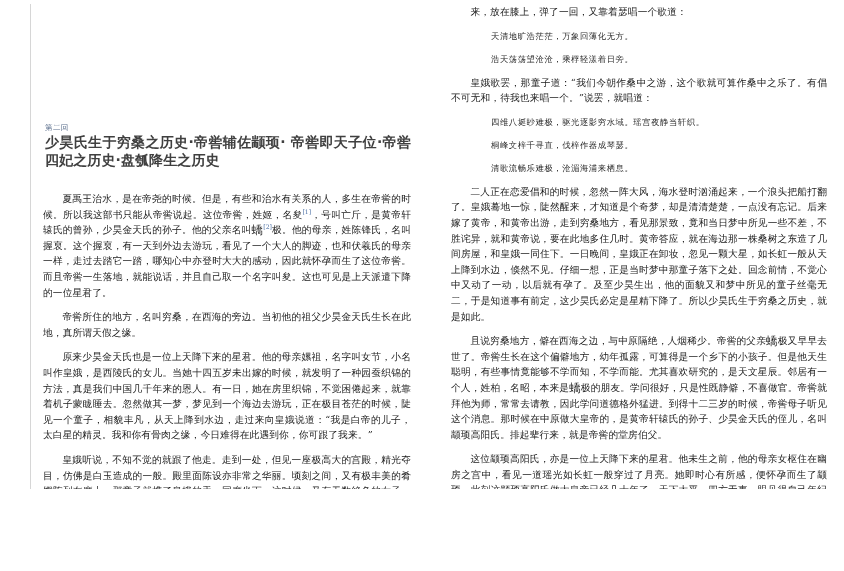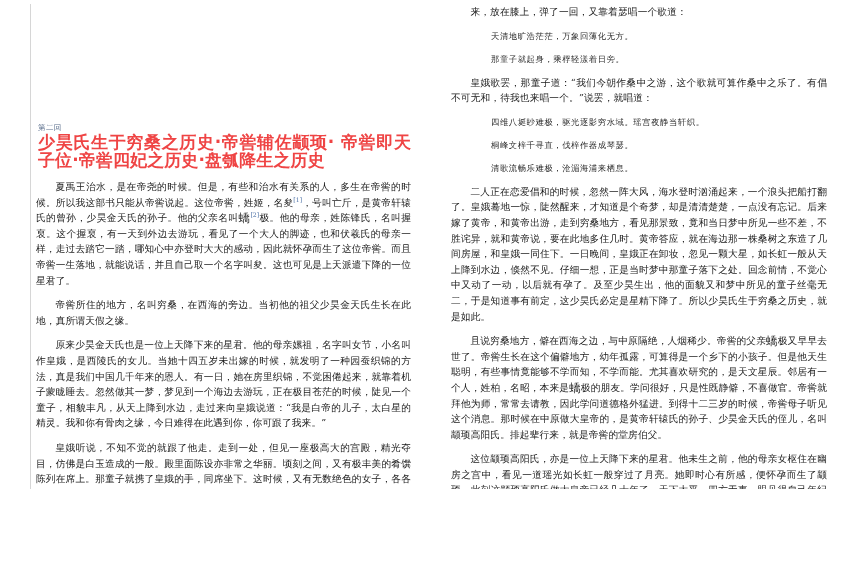--- a/index.html
+++ b/index.html
@@ -25,44 +25,44 @@
     position: absolute;
     top: 4px;
     width: 381px;
     height: 485px;
     box-sizing: border-box;
     overflow: hidden;
   }
   .col-left {
     left: 30px;
     border-left: 1px solid #d6d6d6;
-    padding-left: 5px;
+    padding-left: 12px;
   }
   .col-right {
     left: 446px;
     padding-left: 5px;
   }
   .spacer-top {
     height: 118px;
   }
   .chapter-num {
     font-size: 7.5px;
     color: #5a6e8c;
     letter-spacing: 0.4px;
     line-height: 11px;
     margin: 0 0 1px 2px;
     font-family: "DejaVu Serif", "Liberation Serif", serif;
   }
   .chapter-title {
-    font-size: 17px;
+    font-size: 14px;
     font-weight: bold;
     line-height: 17.5px;
-    margin: 0 0 10px 2px;
+    margin: 0 0 22px 2px;
     letter-spacing: 0.1px;
-    color: #ef4444;
+    color: #404040;
     font-family: "DejaVu Sans", "Liberation Sans", sans-serif;
     text-align: justify;
   }
   p.body {
     font-size: 9.7px;
     line-height: 15.6px;
     margin: 0 0 9px 0;
     text-indent: 19.4px;
     text-align: justify;
     text-justify: inter-ideograph;
@@ -107,21 +107,21 @@
         <p class="body"><span>帝喾所住的地方，名叫穷桑，在西海的旁边。当初他的祖父少昊金天氏生长在此地，真所谓天假之缘。</span></p>
         <p class="body"><span>原来少昊金天氏也是一位上天降下来的星君。他的母亲嫘祖，名字叫女节，小名叫作皇娥，是西陵氏的女儿。当她十四五岁未出嫁的时候，就发明了一种园蚕织锦的方法，真是我们中国几千年来的恩人。有一日，她在房里织锦，不觉困倦起来，就靠着机子蒙眬睡去。忽然做其一梦，梦见到一个海边去游玩，正在极目苍茫的时候，陡见一个童子，相貌丰凡，从天上降到水边，走过来向皇娥说道：“我是白帝的儿子，太白星的精灵。我和你有骨肉之缘，今日难得在此遇到你，你可跟了我来。”</span></p>
         <p class="body"><span>皇娥听说，不知不觉的就跟了他走。走到一处，但见一座极高大的宫殿，精光夺目，仿佛是白玉造成的一般。殿里面陈设亦非常之华丽。顷刻之间，又有极丰美的肴馔陈列在席上。那童子就携了皇娥的手，同席坐下。这时候，又有无数绝色的女子，各各手执乐器，在那里奏乐。那童子一一指点给皇娥道：“这个女子名叫江妃，她所歌的，是冲锦旋归之曲。那个吹箫的女子名叫盘灵，是此地宫中一口井，名叫盘灵井之神……”那童子虽则详细指点，皇娥听了亦莫名其妙，但觉得那乐声歌声悠扬婉转，靡曼轻柔，足以荡魄销魂，坐久之后，不觉有点心动起来。那童子就起身，携着皇娥的手，出了殿门，径向海边而来。但见一株桑树，高约八九百尺，树叶都是红色的，更有紫色的桑椹，累累不绝的挂在上面。那童子向皇娥道：“这株桑树，一万年才结一回果，吃了之后，可以后天而老。今天我们恰恰遇到有果的时候，真所谓天假之缘，我去采它几个来尝尝吧。”说着，就飞身上去，采了许多下来，分一半递给皇娥道：“请你吃了，祝你长寿。”</span></p>
       </div>
   </div>
 
   <div class="col col-right">
     <div>
         <p class="body"><span>来，放在膝上，弹了一回，又靠着瑟唱一个歌道：</span></p>
         <p class="verse">天清地旷浩茫茫，万象回薄化无方。</p>
-        <p class="verse">那童子就起身，乘桴轻漾着日旁。</p>
+        <p class="verse">浩天荡荡望沧沧，乘桴轻漾着日旁。</p>
         <p class="body"><span>皇娥歌罢，那童子道：“我们今朝作桑中之游，这个歌就可算作桑中之乐了。有倡不可无和，待我也来唱一个。”说罢，就唱道：</span></p>
         <p class="verse">四维八埏眇难极，驱光逐影穷水域。瑶宫夜静当轩织。</p>
         <p class="verse">桐峰文梓千寻直，伐梓作器成琴瑟。</p>
         <p class="verse">清歌流畅乐难极，沧湄海浦来栖息。</p>
         <p class="body"><span>二人正在恋爱倡和的时候，忽然一阵大风，海水登时汹涌起来，一个浪头把船打翻了。皇娥蓦地一惊，陡然醒来，才知道是个奇梦，却是清清楚楚，一点没有忘记。后来嫁了黄帝，和黄帝出游，走到穷桑地方，看见那景致，竟和当日梦中所见一些不差，不胜诧异，就和黄帝说，要在此地多住几时。黄帝答应，就在海边那一株桑树之东造了几间房屋，和皇娥一同住下。一日晚间，皇娥正在卸妆，忽见一颗大星，如长虹一般从天上降到水边，倏然不见。仔细一想，正是当时梦中那童子落下之处。回念前情，不觉心中又动了一动，以后就有孕了。及至少昊生出，他的面貌又和梦中所见的童子丝毫无二，于是知道事有前定，这少昊氏必定是星精下降了。所以少昊氏生于穷桑之历史，就是如此。</span></p>
         <p class="body"><span>且说穷桑地方，僻在西海之边，与中原隔绝，人烟稀少。帝喾的父亲</span><span class="rare">蟜</span><span>极又早早去世了。帝喾生长在这个偏僻地方，幼年孤露，可算得是一个乡下的小孩子。但是他天生聪明，有些事情竟能够不学而知，不学而能。尤其喜欢研究的，是天文星辰。邻居有一个人，姓柏，名昭，本来是</span><span class="rare">蟜</span><span>极的朋友。学问很好，只是性既静僻，不喜做官。帝喾就拜他为师，常常去请教，因此学问道德格外猛进。到得十二三岁的时候，帝喾母子听见这个消息。那时候在中原做大皇帝的，是黄帝轩辕氏的孙子、少昊金天氏的侄儿，名叫颛顼高阳氏。排起辈行来，就是帝喾的堂房伯父。</span></p>
         <p class="body"><span>这位颛顼高阳氏，亦是一位上天降下来的星君。他未生之前，他的母亲女枢住在幽房之宫中，看见一道瑶光如长虹一般穿过了月亮。她即时心有所感，便怀孕而生了颛顼。此刻这颛顼高阳氏做大皇帝已经几十年了。天下太平，四方无事。眼见得自己年纪渐渐大了，将来这个大皇帝的宝位传给什么人呢？他心里非常注意挂念。忽然听得他的远房侄儿帝喾，年纪虽小，竟有这样的圣德，不禁大喜，就派遣人到穷桑去，宣召他母子到京，以便任用。帝喾母子听见这个消息，亦当然欢喜，就收拾行李，辞别了柏昭，跟随了颛顼的使臣，径到帝丘京城（现在河北省濮阳县）来见颛顼。颛顼一看，只见帝喾生得方颅、庞</span></p>
       </div>
   </div>
 

